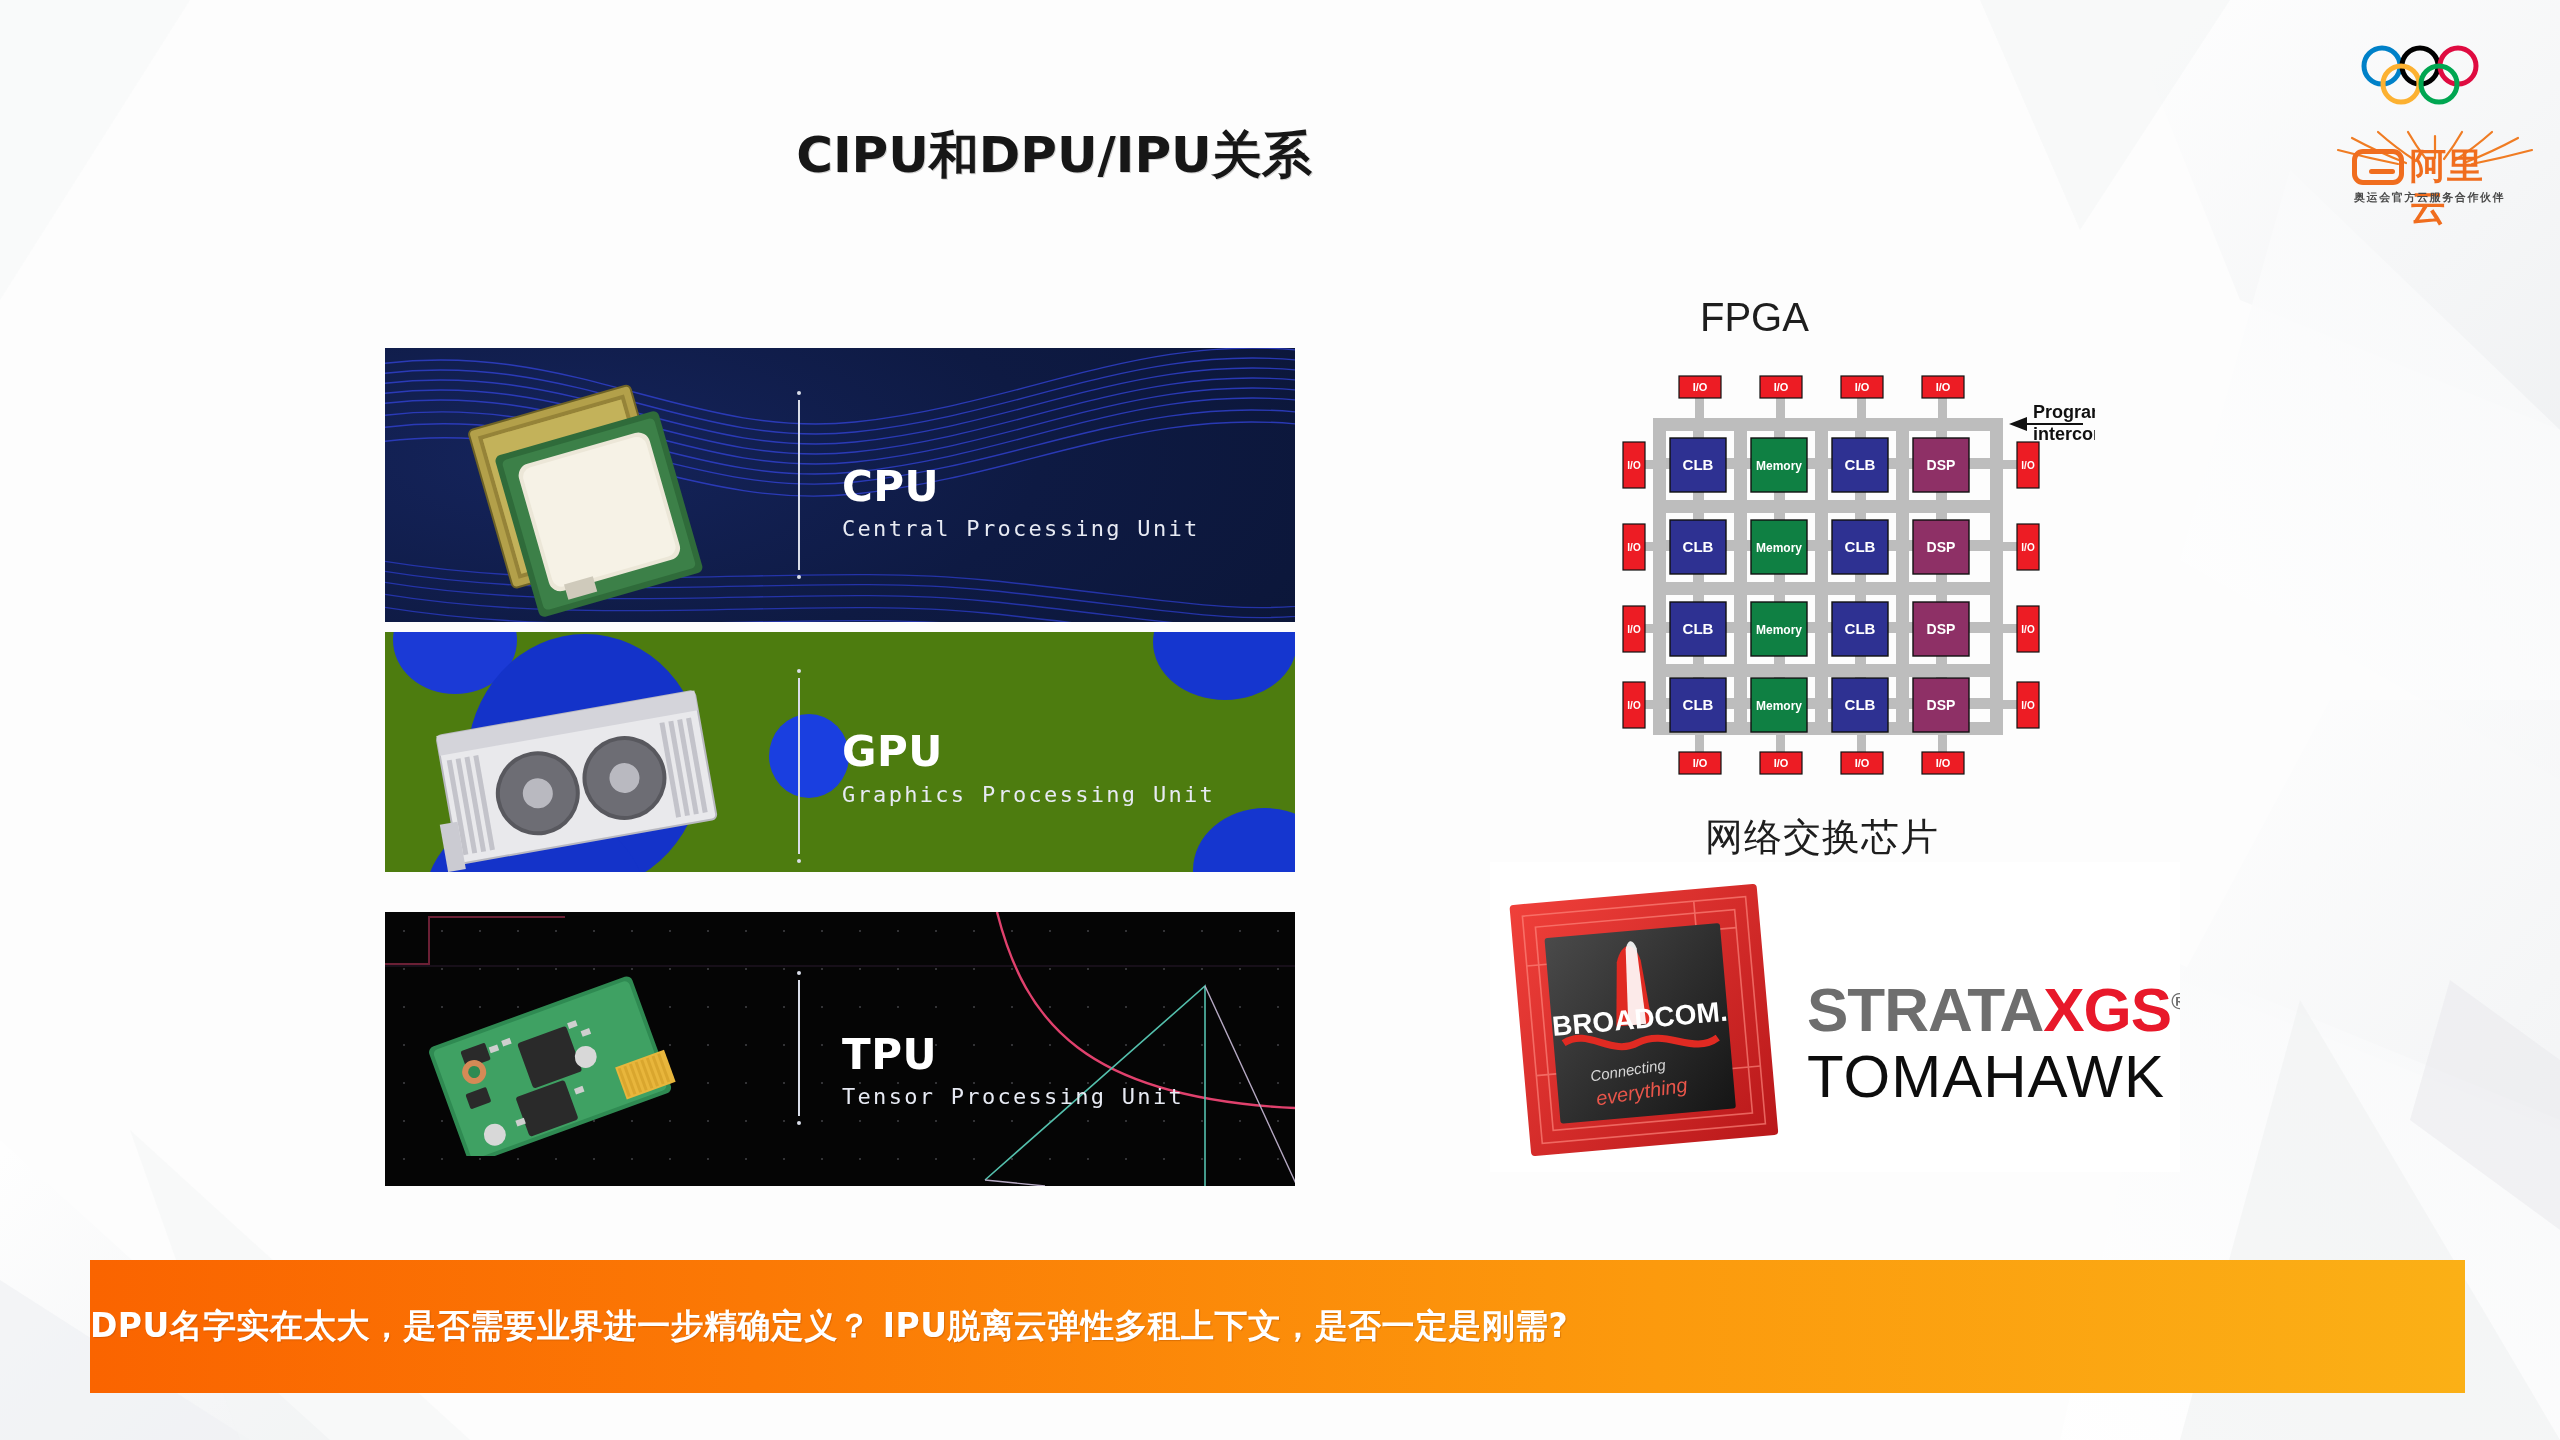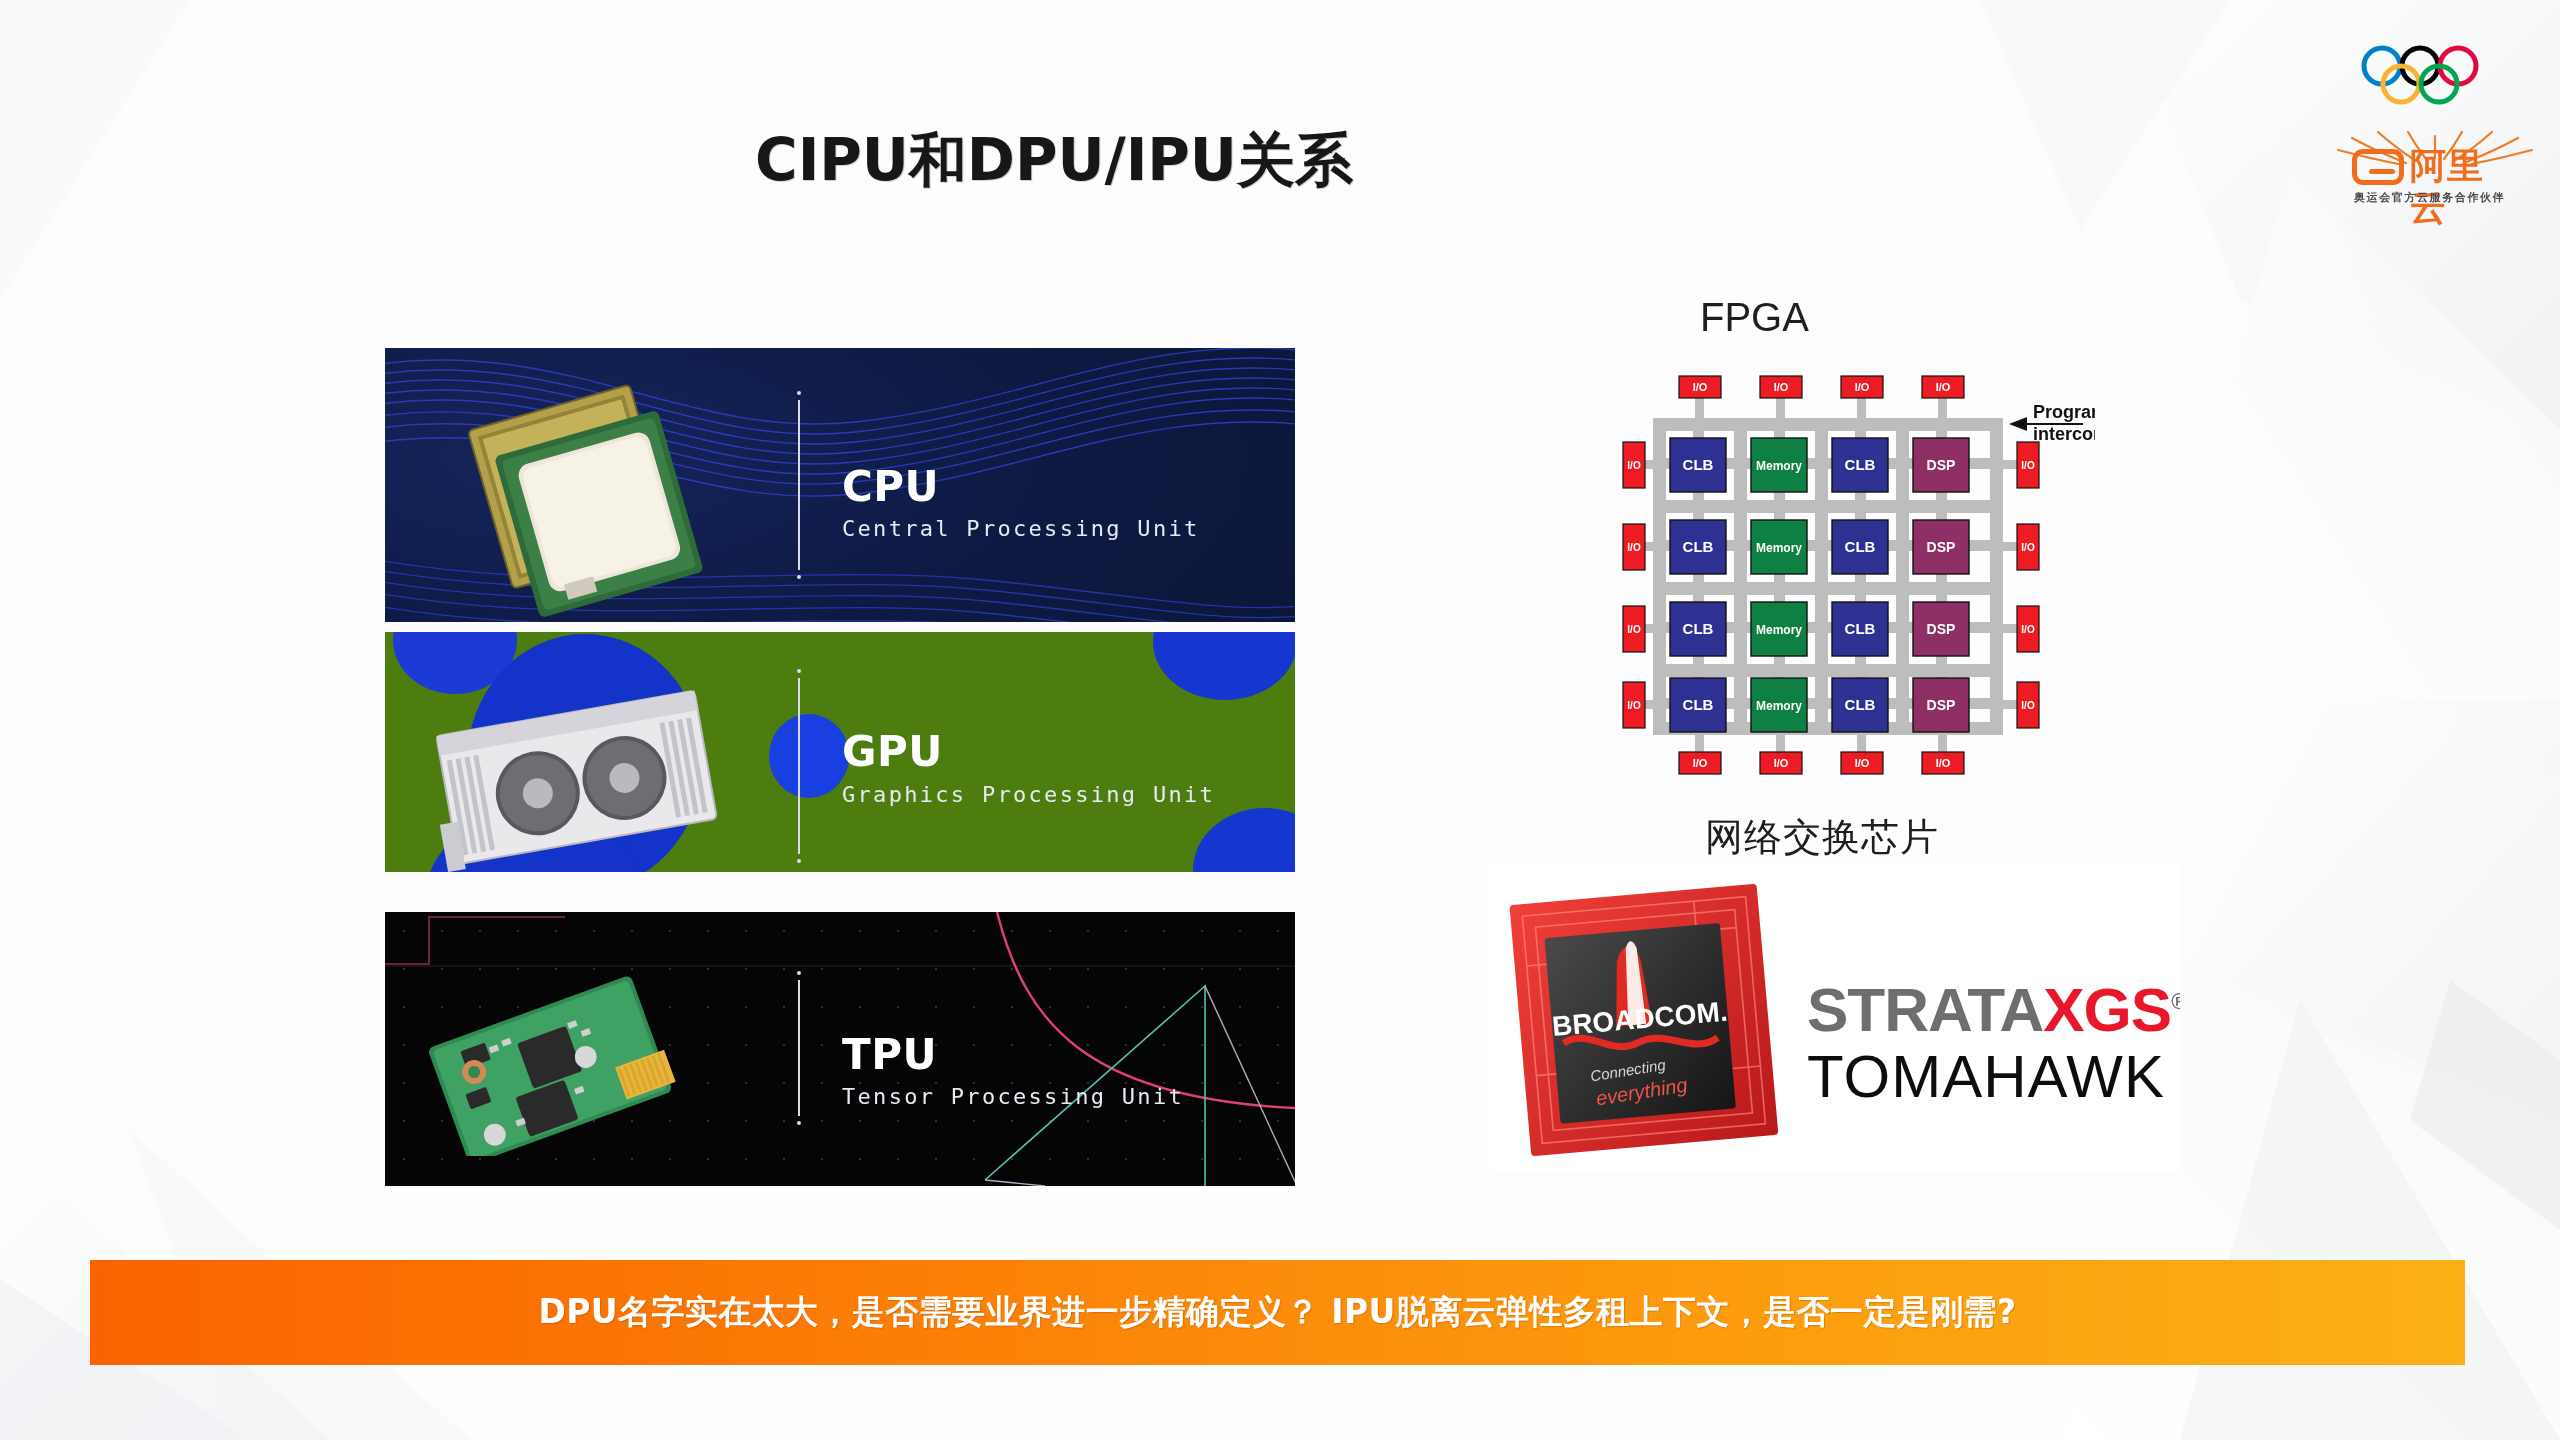--- a/index.html
+++ b/index.html
@@ -41,21 +41,21 @@
     position: absolute; left: 2px; top: 44px; width: 168px;
     font-size: 11px; color: #4a4a4a; letter-spacing: 1.6px;
     font-weight: 700; white-space: nowrap;
     font-family: "DejaVu Sans", sans-serif;
   }
 
   
   #page-title {
     position: absolute; left: 0; top: 122px; width: 2108px;
     text-align: center;
-    font-size: 58px; font-weight: 700; color: #171717;
+    font-size: 50px; font-weight: 700; color: #171717;
     letter-spacing: 0px;
     font-family: "DejaVu Sans", sans-serif;
     text-shadow: 1px 1px 0 rgba(130,130,130,.35);
   }
   #subtitle {
     position: absolute; left: 200px; top: 233px; width: 2200px;
     font-size: 35px; font-weight: 700; color: #1b1b1b;
     font-family: "DejaVu Sans", sans-serif;
     letter-spacing: .2px; white-space: nowrap;
     text-shadow: 1px 1px 0 rgba(140,140,140,.3);
@@ -141,23 +141,23 @@
   #strata .reg  { font-size: 22px; vertical-align: super; color: #6e6e6e; }
   #tomahawk {
     left: 300px; top: 180px;
     font-size: 60px; font-weight: 400; color: #0d0d0d;
     letter-spacing: 1px; white-space: nowrap;
   }
 
   
   #banner {
     position: absolute; left: 90px; top: 1260px;
-    width: 2375px; height: 105px;
+    width: 2375px; height: 133px;
     background: linear-gradient(90deg, #FA6400 0%, #FB7905 28%, #FC9A0D 66%, #FBB016 100%);
-    display: flex; align-items: center; justify-content: center;
+    display: flex; align-items: center; justify-content: flex-start;
   }
   #banner-text {
     font-size: 33px; font-weight: 700; color: #ffffff;
     font-family: "DejaVu Sans", sans-serif; letter-spacing: .4px;
     white-space: nowrap;
     text-shadow: 1px 1px 1px rgba(160,70,0,.35);
   }
 </style>
 </head>
 <body>

